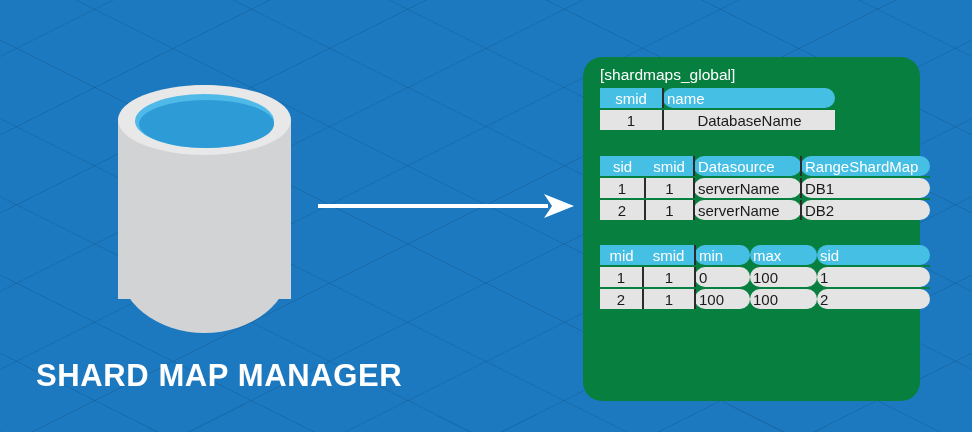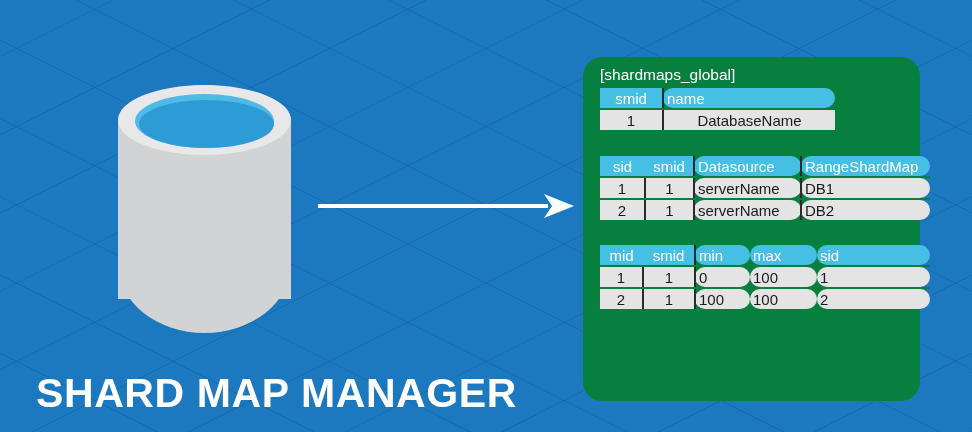--- a/index.html
+++ b/index.html
@@ -80,23 +80,23 @@
     left: 316px;
     top: 190px;
     width: 260px;
     height: 32px;
   }
 
   
   #page-title {
     position: absolute;
     left: 36px;
-    top: 370px;
+    top: 358px;
     color: #FFFFFF;
-    font-size: 41px;
+    font-size: 31px;
     font-weight: bold;
     letter-spacing: 0.6px;
     white-space: nowrap;
   }
 
   
   #schema-panel {
     position: absolute;
     left: 583px;
     top: 57px;

